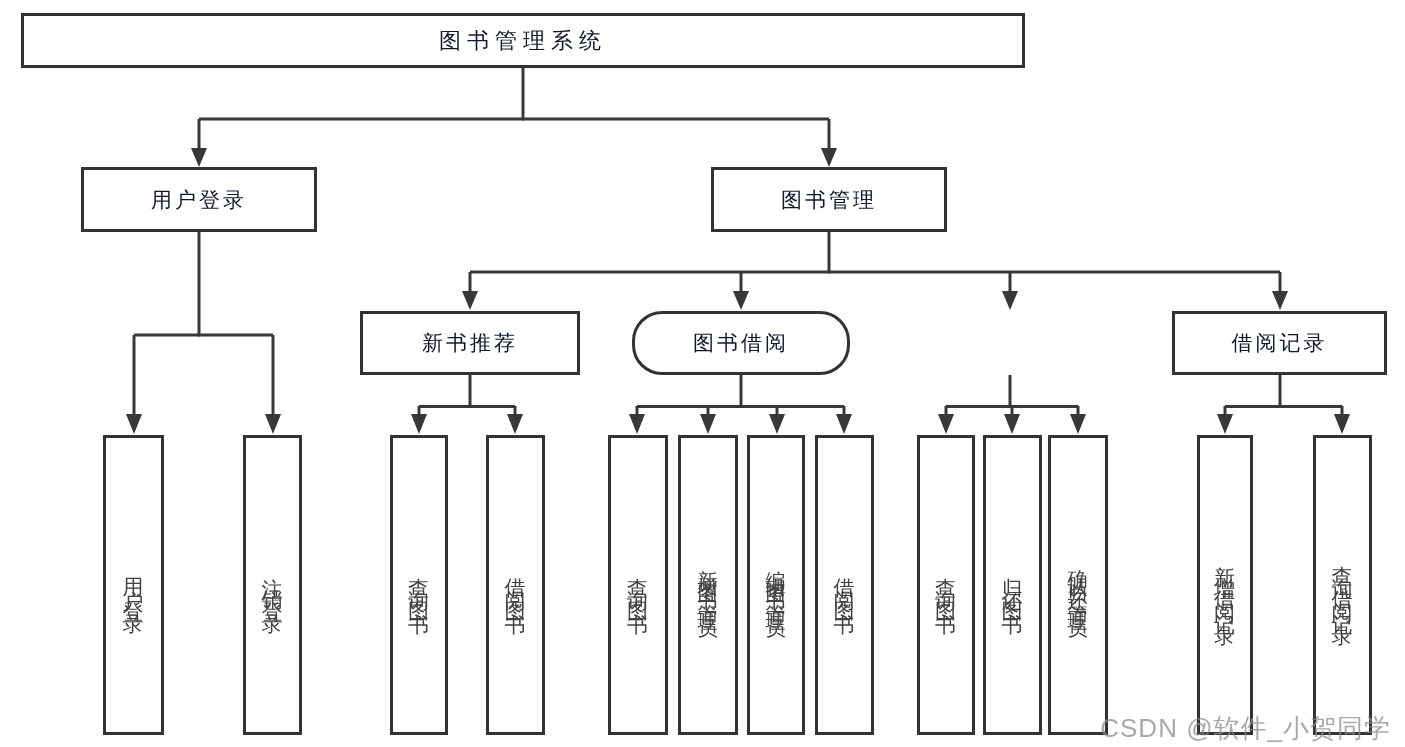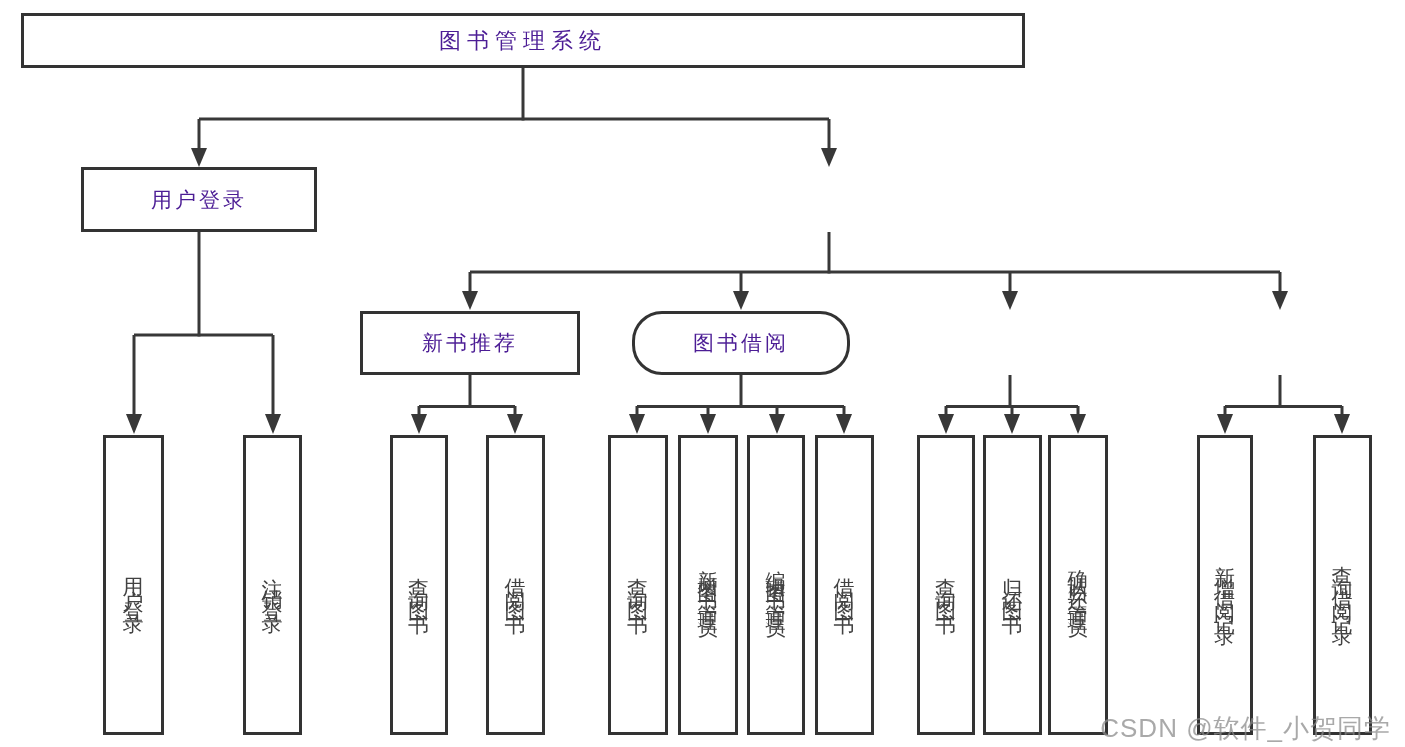--- a/index.html
+++ b/index.html
@@ -10,21 +10,21 @@
     font-family:"Liberation Sans","DejaVu Sans",sans-serif;
     overflow:hidden;
   }
   #connectors{position:absolute;left:0;top:0;z-index:1;}
   .hnode{
     position:absolute;
     box-sizing:border-box;
     border:3px solid #333333;
     background:#ffffff;
     display:flex;align-items:center;justify-content:center;
-    color:#4c1d95;
+    color:#0f172a;
     font-size:21px;
     letter-spacing:3px;
     z-index:2;
     white-space:nowrap;
   }
   .hnode.root{font-size:22px;letter-spacing:6px;}
   .vnode{
     position:absolute;
     box-sizing:border-box;
     border:3px solid #333333;
@@ -119,23 +119,25 @@
       <path d="M1004 414 h16 l-8 20 z"></path>
       <path d="M1070 414 h16 l-8 20 z"></path>
       <path d="M1217 414 h16 l-8 20 z"></path>
       <path d="M1334 414 h16 l-8 20 z"></path>
     </g>
   </svg>
 
   <div class="hnode root" style="left:21px;top:13px;width:1004px;height:55px;">图书管理系统</div>
 
   <div class="hnode" style="left:81px;top:167px;width:236px;height:65px;">用户登录</div>
+  <div class="hnode" style="left:711px;top:167px;width:236px;height:65px;">图书管理</div>
 
   <div class="hnode" style="left:360px;top:311px;width:220px;height:64px;">新书推荐</div>
   <div class="hnode" style="left:632px;top:311px;width:218px;height:64px;border-radius:30px;">图书借阅</div>
+  <div class="hnode" style="left:1172px;top:311px;width:215px;height:64px;">借阅记录</div>
 
   <div class="vnode" style="left:103px;top:435px;width:61px;height:300px;">
     <span class="vtext">用户登录</span>
   </div>
   <div class="vnode" style="left:243px;top:435px;width:59px;height:300px;">
     <span class="vtext">注销登录</span>
   </div>
 
   <div class="vnode" style="left:390px;top:435px;width:58px;height:300px;">
     <span class="vtext">查询图书</span>

